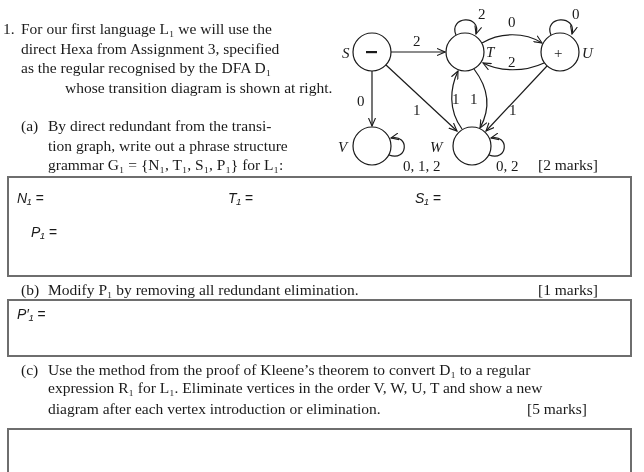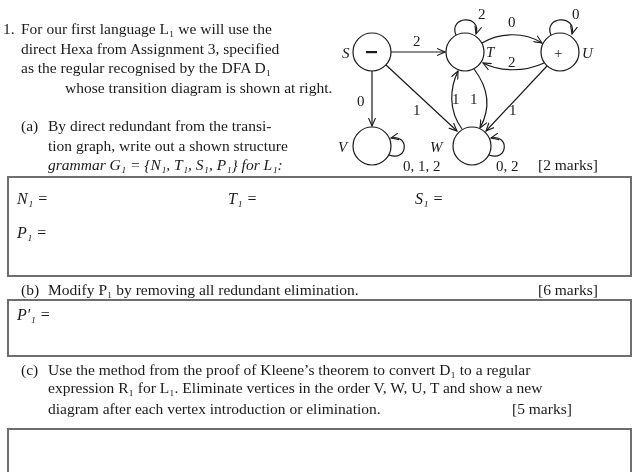--- a/index.html
+++ b/index.html
@@ -1,36 +1,36 @@
 <!DOCTYPE html>
 <html><head>
 <meta charset="utf-8">
 <style>
   html, body { margin:0; padding:0; background:#ffffff; }
   body { width:644px; height:472px; position:relative; overflow:hidden;
          font-family: "DejaVu Serif", "Liberation Serif", serif; color:#1a1a1a; }
   .txt { position:absolute; font-family:"Liberation Serif","DejaVu Serif",serif; font-size:15.5px; line-height:19.5px; white-space:nowrap; }
   .it { font-style:italic; }
   .box { position:absolute; border:2px solid #6e6e6e; box-sizing:border-box; background:#fff; }
-  .lbl { position:absolute; font-family:Liberation Serif, serif; font-size:16px; white-space:nowrap; }
+  .lbl { position:absolute; font-family:Liberation Sans, sans-serif; font-size:14px; white-space:nowrap; }
   svg text { font-family:"Liberation Serif","DejaVu Serif",serif; }
 </style>
 </head>
 <body>
 
 <div class="txt" style="left:3px;top:19px;">1.</div>
 <div class="txt" style="left:21px;top:19px;">For our first language L₁ we will use the</div>
 <div class="txt" style="left:21px;top:38.5px;">direct Hexa from Assignment 3, specified</div>
 <div class="txt" style="left:21px;top:58px;">as the regular recognised by the DFA D₁</div>
 <div class="txt" style="left:21px;top:77.5px;margin-left:44px;">whose transition diagram is shown at right.</div>
 
 <div class="txt" style="left:21px;top:116px;">(a)</div>
 <div class="txt" style="left:48px;top:116px;">By direct redundant from the transi-</div>
-<div class="txt" style="left:48px;top:135.5px;">tion graph, write out a shown structure</div>
-<div class="txt" style="left:48px;top:155px;font-style:italic;">grammar G₁ = {N₁, T₁, S₁, P₁} for L₁:</div>
+<div class="txt" style="left:48px;top:135.5px;">tion graph, write out a phrase structure</div>
+<div class="txt" style="left:48px;top:155px;">grammar G₁ = {N₁, T₁, S₁, P₁} for L₁:</div>
 <div class="txt" style="left:538px;top:155px;">[2 marks]</div>
 
 <svg width="644" height="180" style="position:absolute;left:0;top:0;" viewBox="0 0 644 180">
   <defs>
     <marker id="ah" markerWidth="9" markerHeight="8" refX="8" refY="4" orient="auto" markerUnits="userSpaceOnUse">
       <path d="M0,0.5 L8,4 L0,7.5" fill="none" stroke="#1a1a1a" stroke-width="1.1"></path>
     </marker>
   </defs>
   <g fill="none" stroke="#1a1a1a" stroke-width="1.2">
 
@@ -87,26 +87,26 @@
     <text x="509" y="115">1</text>
     <text x="403" y="171">0, 1, 2</text>
     <text x="496" y="171">0, 2</text>
   </g>
 </svg>
 
 <div class="box" style="left:7px;top:176px;width:625px;height:101px;"></div>
 <div class="lbl it" style="left:17px;top:190px;">N₁ =</div>
 <div class="lbl it" style="left:228px;top:190px;">T₁ =</div>
 <div class="lbl it" style="left:415px;top:190px;">S₁ =</div>
-<div class="lbl it" style="left:17px;top:224px;">P₁ =</div>
+<div class="lbl it" style="left:31px;top:224px;">P₁ =</div>
 
 <div class="txt" style="left:21px;top:280px;">(b)</div>
 <div class="txt" style="left:48px;top:280px;">Modify P₁ by removing all redundant elimination.</div>
-<div class="txt" style="left:538px;top:280px;">[6 marks]</div>
+<div class="txt" style="left:538px;top:280px;">[1 marks]</div>
 <div class="box" style="left:7px;top:299px;width:625px;height:58px;"></div>
 <div class="lbl it" style="left:17px;top:306px;">P′₁ =</div>
 
 <div class="txt" style="left:21px;top:360px;">(c)</div>
 <div class="txt" style="left:48px;top:360px;">Use the method from the proof of Kleene’s theorem to convert D₁ to a regular</div>
 <div class="txt" style="left:48px;top:378px;">expression R₁ for L₁. Eliminate vertices in the order V, W, U, T and show a new</div>
 <div class="txt" style="left:48px;top:399px;">diagram after each vertex introduction or elimination.</div>
-<div class="txt" style="left:512px;top:399px;">[5 marks]</div>
+<div class="txt" style="left:527px;top:399px;">[5 marks]</div>
 <div class="box" style="left:7px;top:428px;width:625px;height:60px;"></div>
 
 </body></html>

